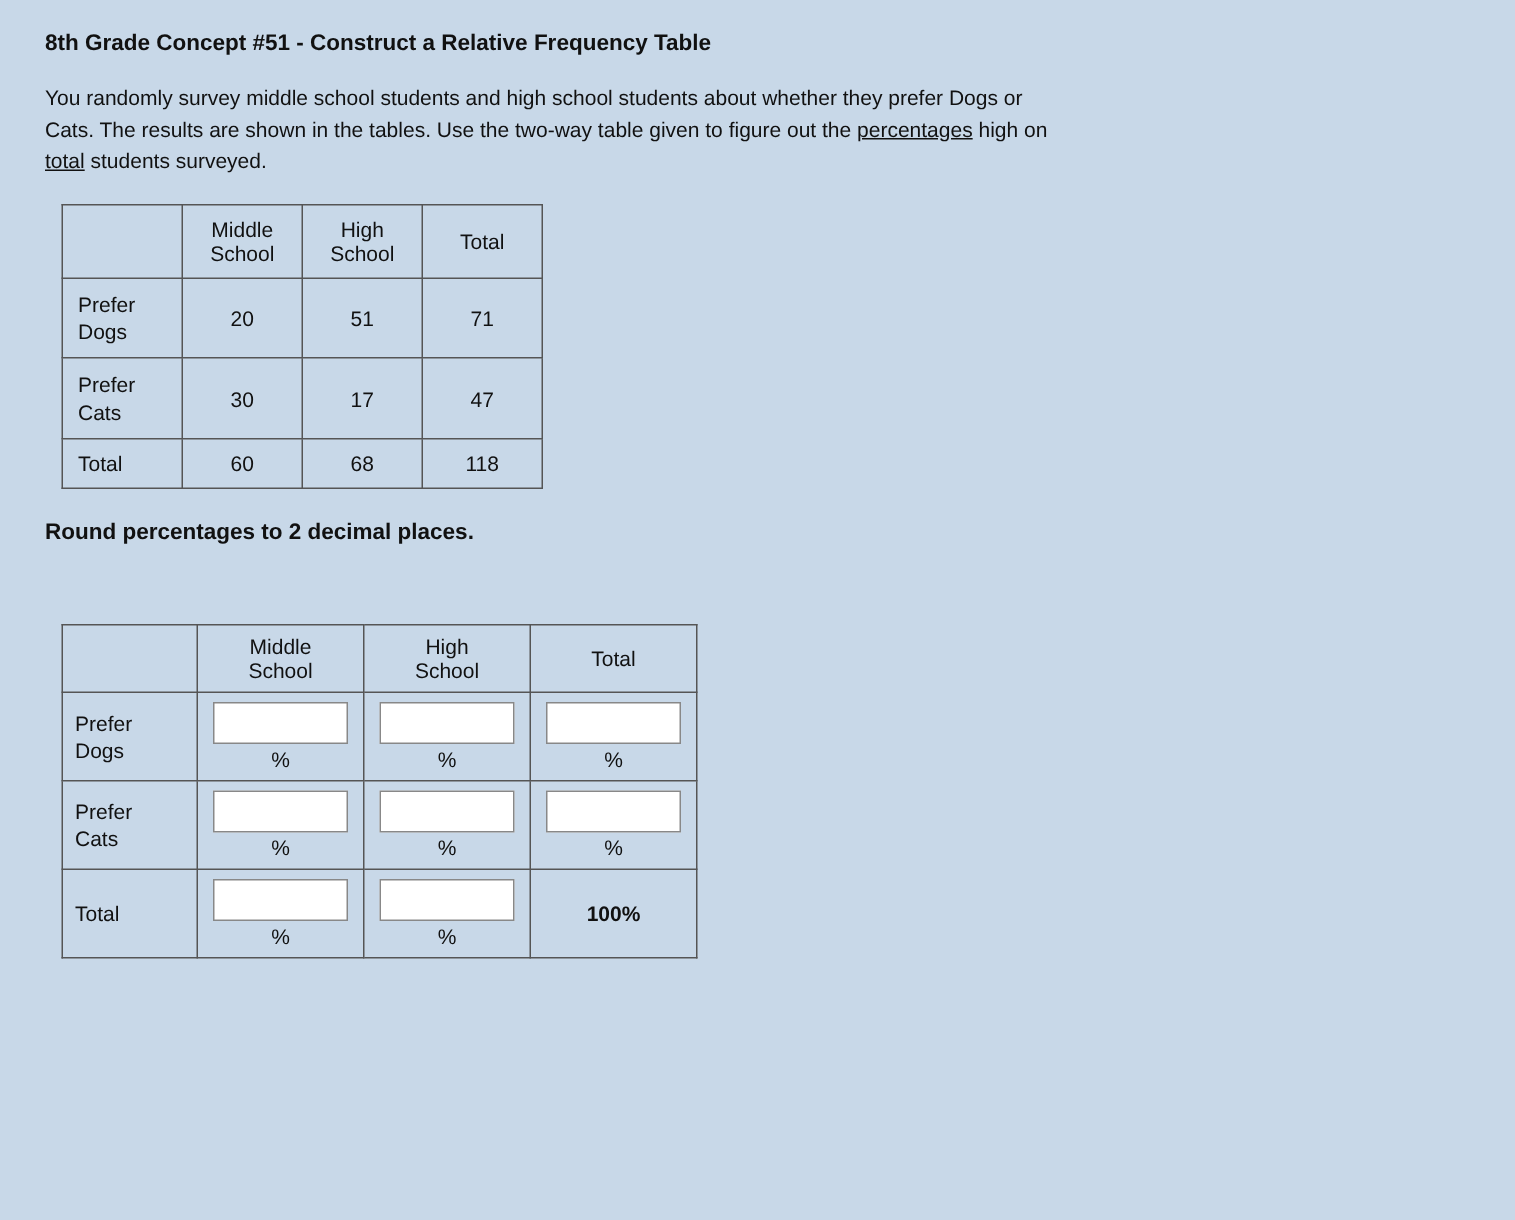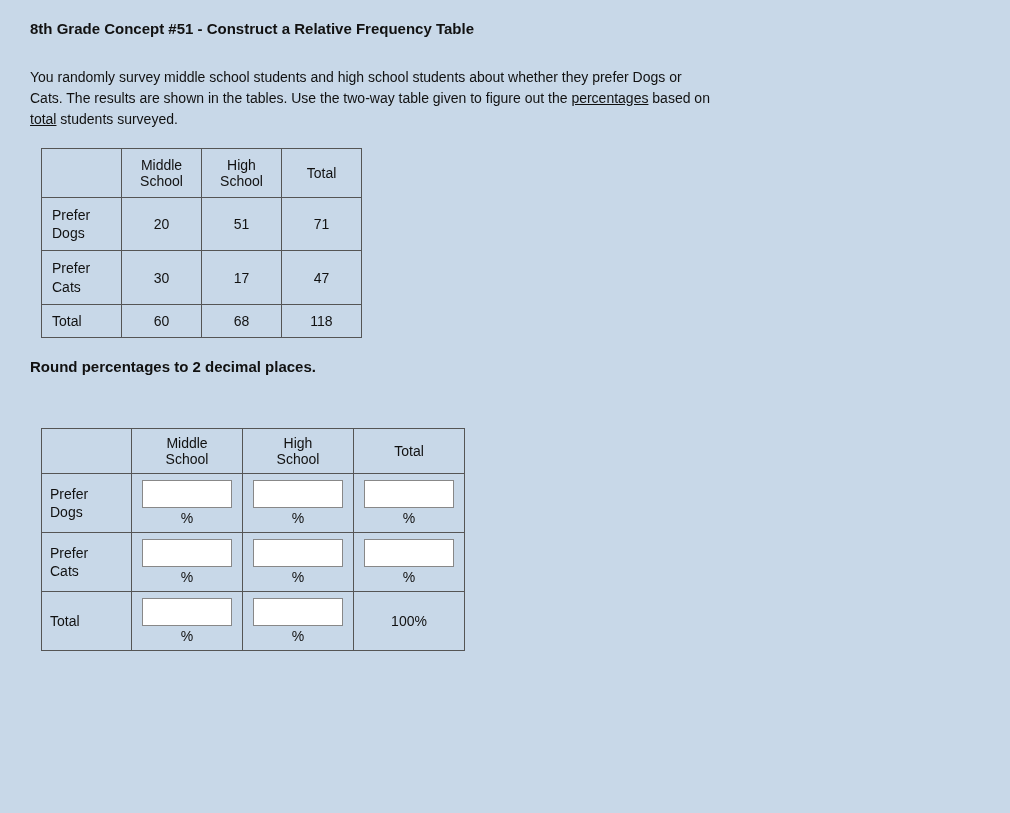--- a/index.html
+++ b/index.html
@@ -12,21 +12,21 @@
       background-color: #c8d8e8;
       font-family: Arial, sans-serif;
       width: 1010px;
       min-height: 813px;
       padding: 20px 30px;
     }
 
     .page-title {
       font-size: 15px;
       font-weight: bold;
-      margin-bottom: 30px;
+      margin-bottom: 18px;
       color: #111;
     }
 
     .description {
       font-size: 14px;
       line-height: 1.5;
       color: #111;
       margin-bottom: 18px;
       max-width: 680px;
     }
@@ -104,42 +104,42 @@
       display: inline-block;
     }
 
     .pct-label {
       font-size: 14px;
       color: #111;
     }
 
     .total-100 {
       font-size: 14px;
-      font-weight: normal;
+      font-weight: bold;
       color: #111;
     }
 
     .header-row th {
       background-color: transparent;
     }
 
     .row-label {
       font-size: 14px;
       line-height: 1.3;
     }
   </style>
 </head>
 <body>
 
 
 
 <div class="page-title">8th Grade Concept #51 - Construct a Relative Frequency Table</div>
 
 <div class="description">
-  <span>You randomly survey middle school students and high school students about whether they prefer Dogs or Cats. The results are shown in the tables. Use the two-way table given to figure out the </span><u>percentages</u><span> based on </span><u>total</u><span> students surveyed.</span>
+  <span>You randomly survey middle school students and high school students about whether they prefer Dogs or Cats. The results are shown in the tables. Use the two-way table given to figure out the </span><u>percentages</u><span> high on </span><u>total</u><span> students surveyed.</span>
 </div>
 
 
 <table class="data-table">
   <thead>
     <tr class="header-row">
       <th></th>
       <th>Middle<br>School</th>
       <th>High<br>School</th>
       <th>Total</th>

